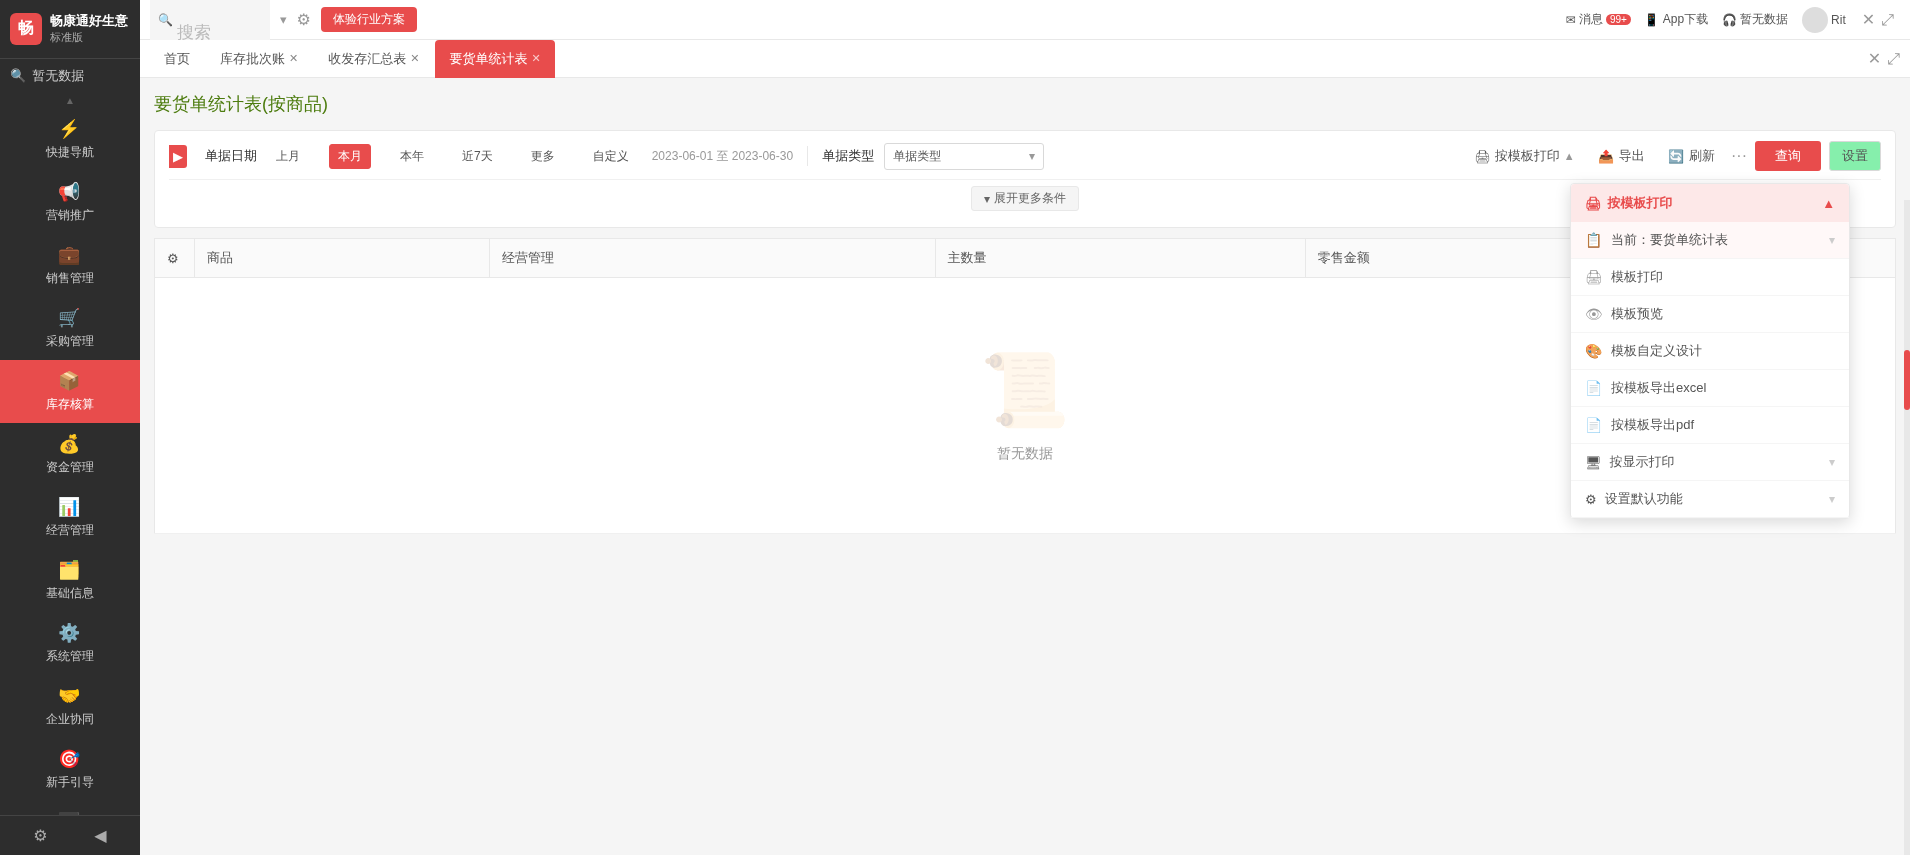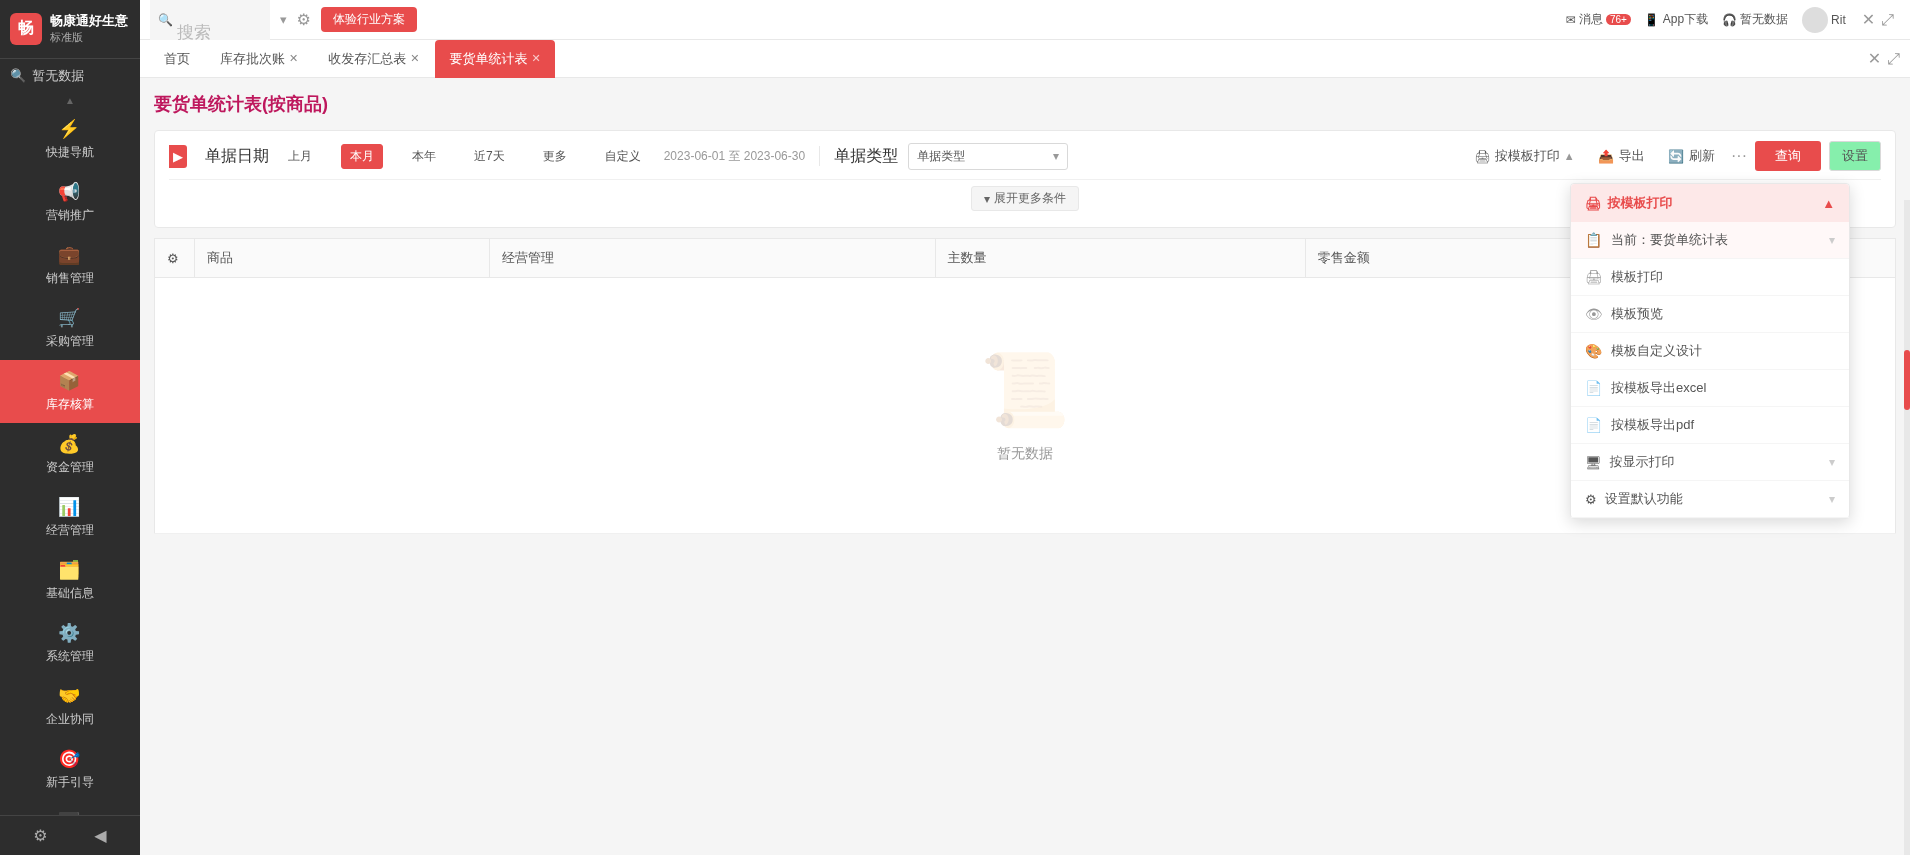--- a/index.html
+++ b/index.html
@@ -90,29 +90,29 @@
       font-size: 13px; color: #555; height: 38px;
     }
     .tab.active { background: #e84c4c; color: #fff; }
     .tab .close-x { font-size: 11px; opacity: 0.7; }
     .tab-home { color: #555; }
 
     
     .content-area { flex: 1; padding: 14px; overflow-y: auto; position: relative; }
 
     
-    .page-title { font-size: 18px; font-weight: bold; color: #be185d; margin-bottom: 14px; }
+    .page-title { font-size: 18px; font-weight: normal; color: #4d7c0f; margin-bottom: 14px; }
 
     
     .toolbar {
       background: #fff; border: 1px solid #e8e8e8; border-radius: 4px;
       padding: 10px 14px; margin-bottom: 10px;
     }
     .toolbar-row { display: flex; align-items: center; gap: 10px; flex-wrap: wrap; }
-    .toolbar-label { color: #333; font-size: 16px; white-space: nowrap; }
+    .toolbar-label { color: #333; font-size: 13px; white-space: nowrap; }
     .date-tabs { display: flex; gap: 20px; }
     .date-tab {
       padding: 3px 8px; border-radius: 3px; cursor: pointer;
       font-size: 12px; color: #555; border: 1px solid transparent;
     }
     .date-tab.active { background: #e84c4c; color: #fff; border-color: #e84c4c; }
     .date-range { font-size: 12px; color: #999; margin-left: 4px; }
     .toolbar-divider { height: 20px; width: 1px; background: #e8e8e8; margin: 0 4px; }
 
     .select-field {
@@ -308,21 +308,21 @@
       <span style="color:#bbb;font-size:17px;margin-top:26px;">搜索</span>
     </div>
     <span style="font-size:13px;color:#999;cursor:pointer;">▾</span>
     <span style="font-size:16px;color:#999;cursor:pointer;">⚙</span>
     <button class="top-bar-btn">体验行业方案</button>
     <div class="top-bar-spacer"></div>
     <div class="top-bar-actions">
       <div class="action-item">
         <span>✉</span>
         <span>消息</span>
-        <span class="badge">76+</span>
+        <span class="badge">99+</span>
       </div>
       <div class="action-item">
         <span>📱</span>
         <span>App下载</span>
       </div>
       <div class="action-item">
         <span>🎧</span>
         <span>暂无数据</span>
       </div>
       <div class="action-item">

